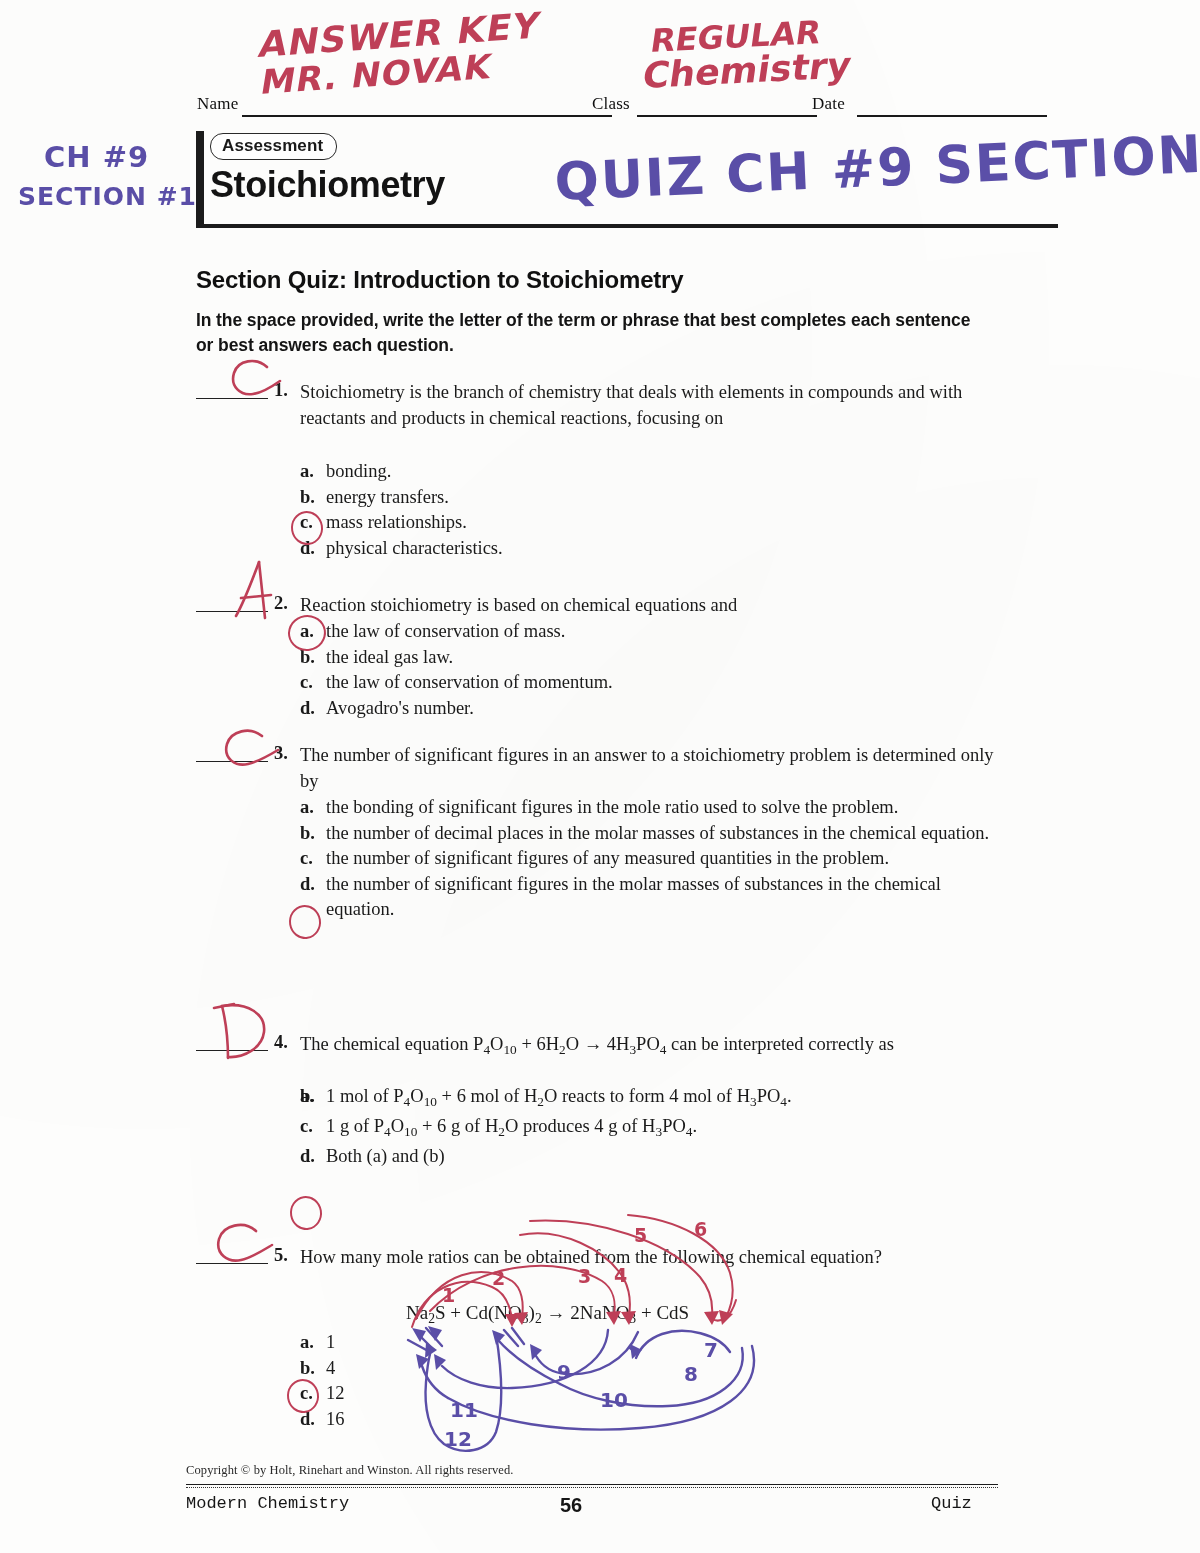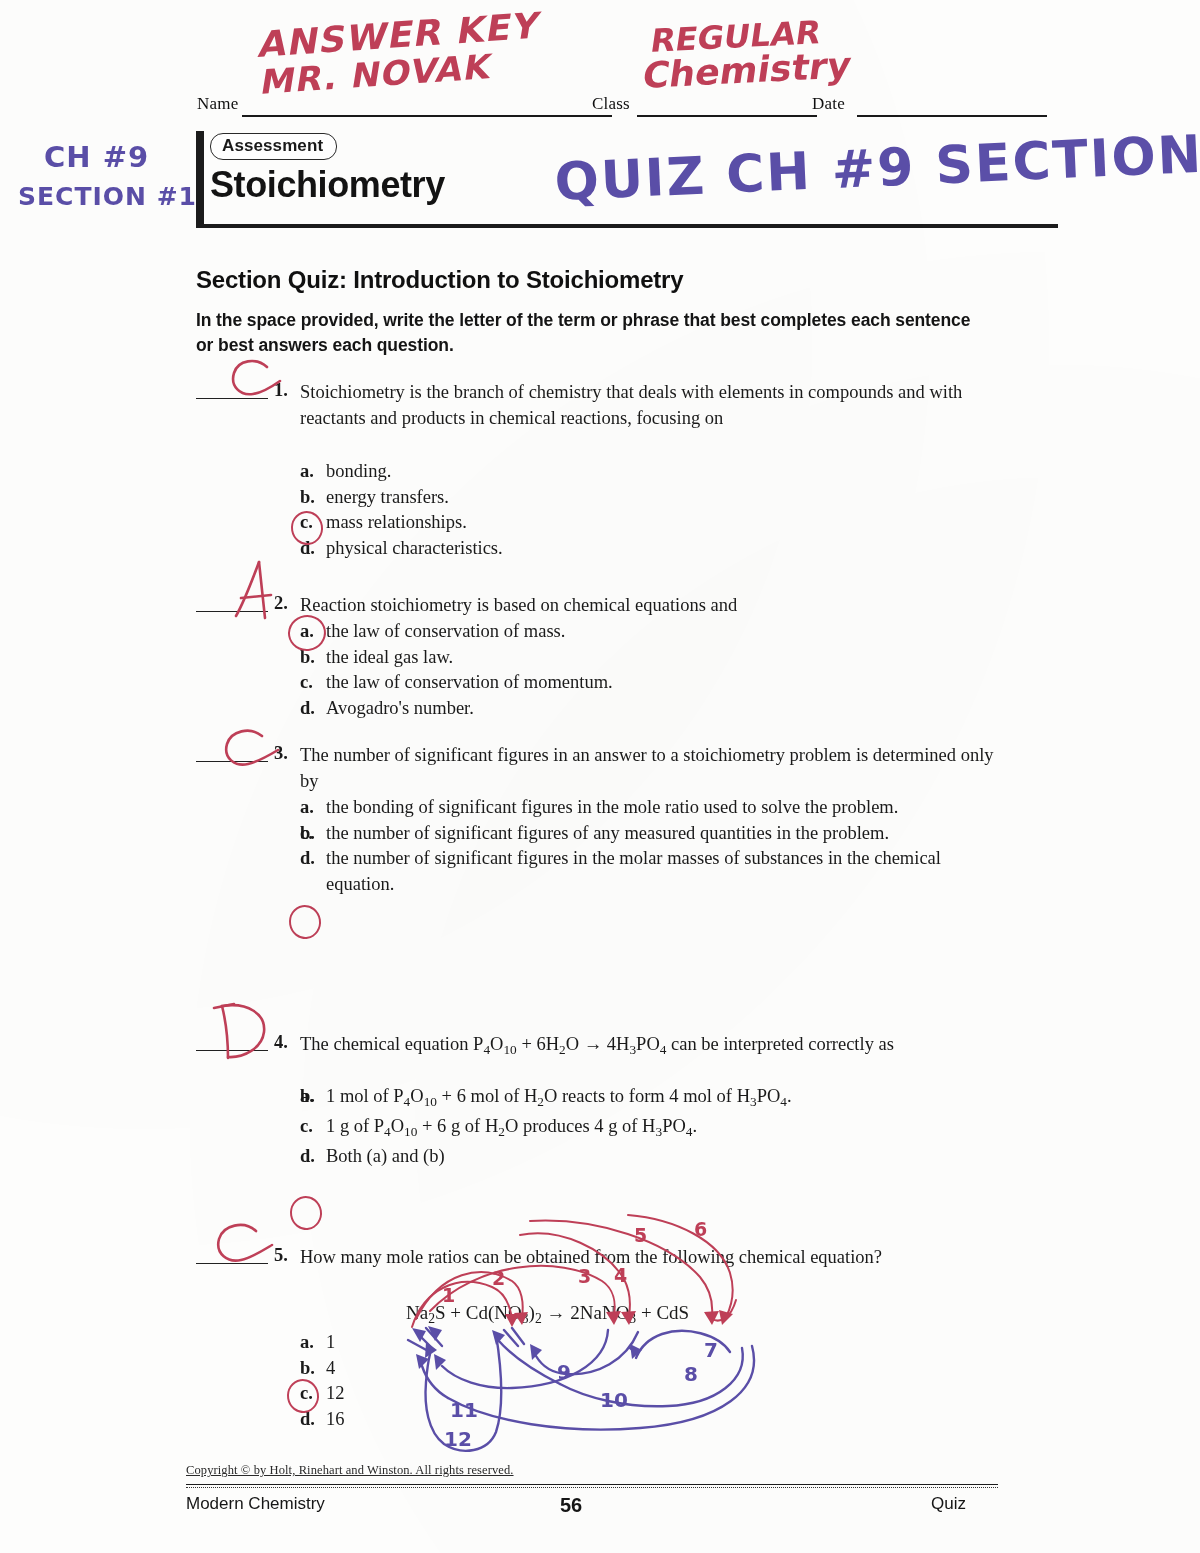--- a/index.html
+++ b/index.html
@@ -41,24 +41,24 @@
   .ansrule{position:absolute;left:0;top:18px;width:72px;border-bottom:1.7px solid #222;height:0;}
   .qnum{position:absolute;left:78px;top:0;font-weight:700;font-size:18.5px;}
   .qtext{position:absolute;left:104px;top:0;width:695px;font-size:18.5px;line-height:25.5px;}
   .opts{position:absolute;left:104px;width:700px;}
   .opt{position:relative;padding-left:26px;font-size:18.5px;line-height:25.5px;margin:0;}
   .opt b{position:absolute;left:0;top:0;font-weight:700;}
   sub{font-size:.72em;vertical-align:-.28em;}
 
   
   .copy{position:absolute;left:186px;top:1463px;font-size:12.5px;color:#2a2a2a;
-        font-family:"Liberation Serif",serif;letter-spacing:.1px;text-decoration:underline;}
+        font-family:"Liberation Serif",serif;letter-spacing:.1px;}
   .footrule1{position:absolute;left:186px;top:1484px;width:812px;border-bottom:1.6px solid #1d1d1d;height:0;}
   .footrule2{position:absolute;left:186px;top:1487px;width:812px;border-bottom:1.2px dotted #333;height:0;}
-  .foot{position:absolute;top:1494px;font-family:Liberation Sans, sans-serif;font-size:17px;color:#161616;}
+  .foot{position:absolute;top:1494px;font-family:Liberation Mono, monospace;font-size:17px;color:#161616;}
   .foot.left{left:186px;}
   .foot.mid{left:560px;font-family:Liberation Sans, sans-serif;font-weight:700;font-size:20px;}
   .foot.right{left:931px;}
 
   
   .hw{position:absolute;font-family:"DejaVu Sans",sans-serif;font-weight:700;
       white-space:nowrap;pointer-events:none;}
   .red{color:#bf4058;}
   .blue{color:#5b4fa8;}
   .slant{transform:skewX(-13deg) rotate(-4deg);transform-origin:left bottom;}
@@ -126,21 +126,21 @@
       <p class="opt"><b>d.</b><span>Avogadro's number.</span></p>
     </div>
   </div>
 
   <div class="q" style="top:743px">
     <span class="ansrule"></span>
     <span class="qnum">3.</span>
     <div class="qtext">The number of significant figures in an answer to a stoichiometry problem is determined only by</div>
     <div class="opts" style="top:52px">
       <p class="opt"><b>a.</b><span>the bonding of significant figures in the mole ratio used to solve the problem.</span></p>
-      <p class="opt"><b>b.</b></p>
+      <p class="opt"><b>b.</b><span>the number of decimal places in the molar masses of substances in the chemical equation.</span></p>
       <p class="opt"><b>c.</b><span>the number of significant figures of any measured quantities in the problem.</span></p>
       <p class="opt"><b>d.</b><span>the number of significant figures in the molar masses of substances in the chemical equation.</span></p>
     </div>
   </div>
 
   <div class="q" style="top:1032px">
     <span class="ansrule"></span>
     <span class="qnum">4.</span>
     <div class="qtext">The chemical equation P<sub>4</sub>O<sub>10</sub> + 6H<sub>2</sub>O → 4H<sub>3</sub>PO<sub>4</sub> can be interpreted correctly as</div>
     <div class="opts" style="top:52px">

